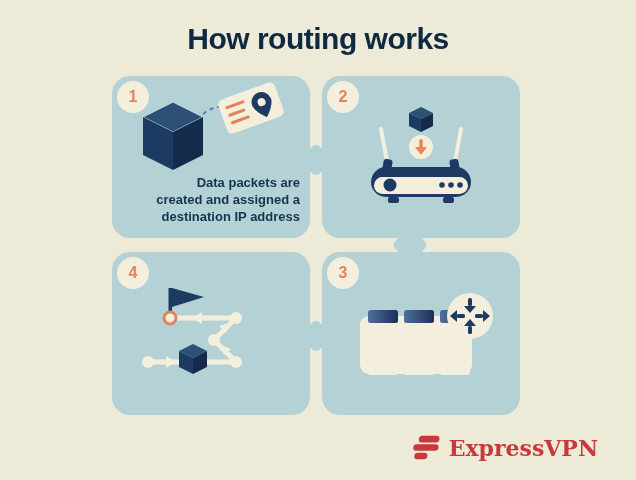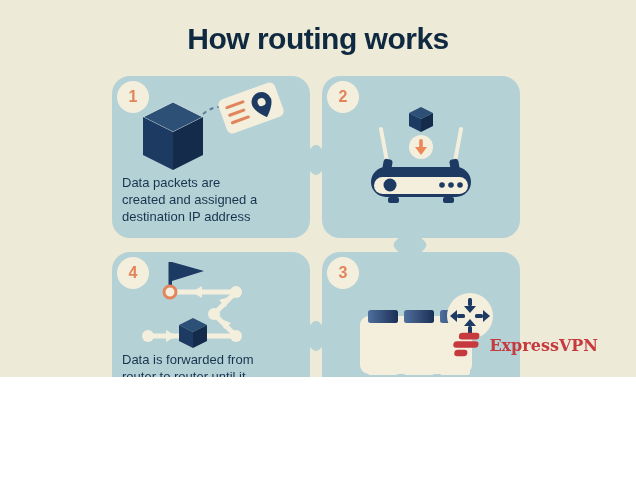--- a/index.html
+++ b/index.html
@@ -1,52 +1,52 @@
 <!DOCTYPE html>
 <html><head>
 <meta charset="utf-8">
 <style>
   html,body{margin:0;padding:0;}
   body{font-family:"Liberation Sans", sans-serif;}
   .canvas{
-    position:relative;width:636px;height:377px;background:#edead7;overflow:hidden;
+    position:relative;width:636px;height:480px;background:#edead7;overflow:hidden;
   }
   .title{
     position:absolute;top:22px;left:0;width:636px;text-align:center;
     font-size:30px;font-weight:700;color:#0f2940;letter-spacing:-0.5px;margin:0;
   }
   .panel{
     position:absolute;width:198px;background:#b4d1d6;border-radius:18px;
     display:flex;flex-direction:column;box-sizing:border-box;padding:8px 10px 12px 10px;
   }
   .panel-1{left:112px;top:76px;height:162px;}
   .panel-2{left:322px;top:76px;height:162px;}
   .panel-3{left:322px;top:252px;height:163px;}
   .panel-4{left:112px;top:252px;height:163px;}
   .num-badge{
     position:absolute;top:5px;left:5px;width:32px;height:32px;border-radius:50%;
     background:#f3efdc;color:#e2845b;font-size:16px;font-weight:700;
     display:flex;align-items:center;justify-content:center;
   }
   .illus{flex:1;display:flex;align-items:center;justify-content:center;min-height:0;}
   .caption{
-    white-space:pre-line;text-align:left;color:#17344f;
-    font-size:13px;line-height:1.3;font-weight:400;
+    white-space:pre-line;text-align:right;color:#17344f;
+    font-size:13px;line-height:1.3;font-weight:700;
   }
   .connector{
     position:absolute;background:#b4d1d6;transform:rotate(45deg);border-radius:5px;
   }
   .conn-1-2{left:304px;top:148px;width:24px;height:24px;}
   .conn-2-3{left:397px;top:232px;width:26px;height:26px;}
   .conn-3-4{left:304px;top:324px;width:24px;height:24px;}
   .logo{
     position:absolute;right:38px;bottom:18px;display:flex;align-items:center;gap:8px;
   }
   .logo-text{
-    font-family:"DejaVu Serif", serif;font-weight:700;font-size:16px;color:#c6393d;
+    font-family:"DejaVu Serif", serif;font-weight:700;font-size:22px;color:#c6393d;
   }
 </style>
 </head>
 <body>
 
 <div class="canvas">
 
   <h1 class="title">How routing works</h1>
 
   <div class="connector conn-1-2"></div>
@@ -199,23 +199,20 @@
           <polygon points="71,71 57,78 57,94 71,87" fill="#152b4b"></polygon>
         </g>
 
         <g>
           <rect x="32.5" y="8" width="3.5" height="28" fill="#1d3a63"></rect>
           <polygon points="36,8 68,17 36,27" fill="#1d3a63"></polygon>
           <circle cx="34" cy="38" r="6" fill="#f3efdc" stroke="#e2845b" stroke-width="3"></circle>
         </g>
       </svg>
     </div>
-    <div class="caption">Data is forwarded from
-router to router until it
-reaches its destination</div>
   </div>
 
   <div class="logo">
     <svg width="32" height="28" viewBox="0 0 34 30">
       <g transform="skewX(-6)" fill="#c6393d">
         <rect x="11" y="2" width="22" height="7" rx="3.5"></rect>
         <rect x="6" y="11" width="27" height="7" rx="3.5"></rect>
         <rect x="8" y="20" width="14" height="7" rx="3.5"></rect>
       </g>
     </svg>

